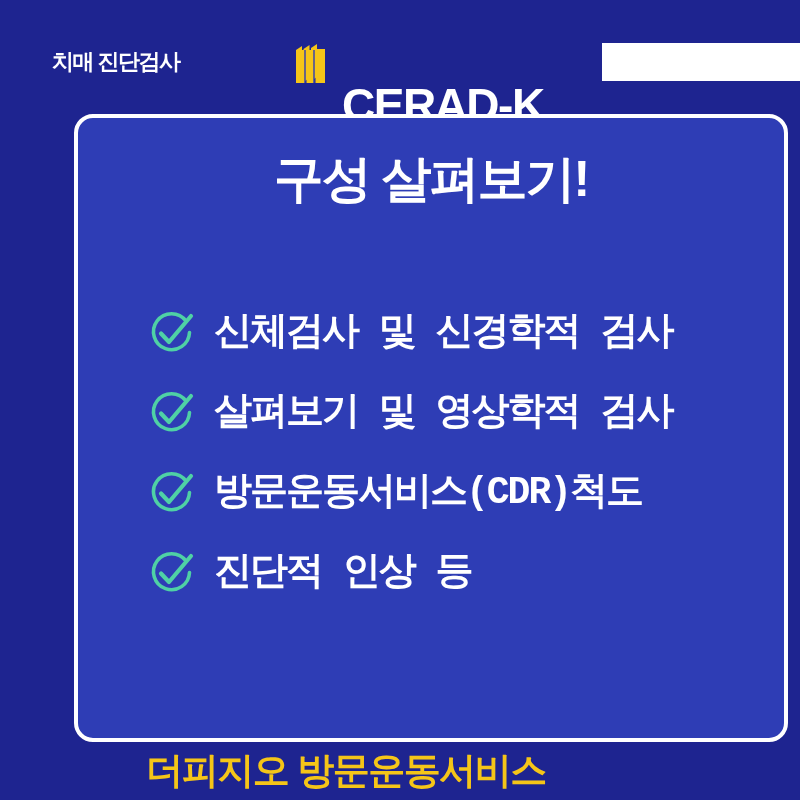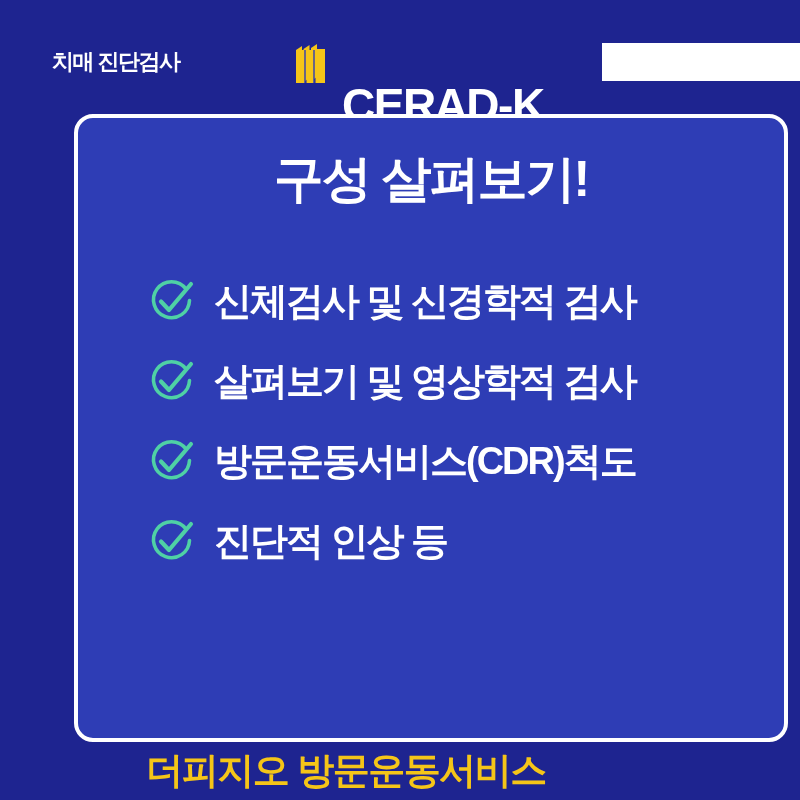--- a/index.html
+++ b/index.html
@@ -98,25 +98,26 @@
     color: #ffffff;
     letter-spacing: -2px;
     line-height: 62px;
     white-space: nowrap;
   }
 
   
   #checklist {
     position: absolute;
     left: 68px;
-    top: 152px;
+    top: 184px;
     width: 600px;
     list-style: none;
     margin: 0;
     padding: 0;
+    font-family: Liberation Mono, monospace;
   }
   .check-item {
     display: flex;
     align-items: center;
     height: 62px;
     margin-bottom: 18px;
   }
   .check-icon {
     flex: 0 0 auto;
     width: 50px;

